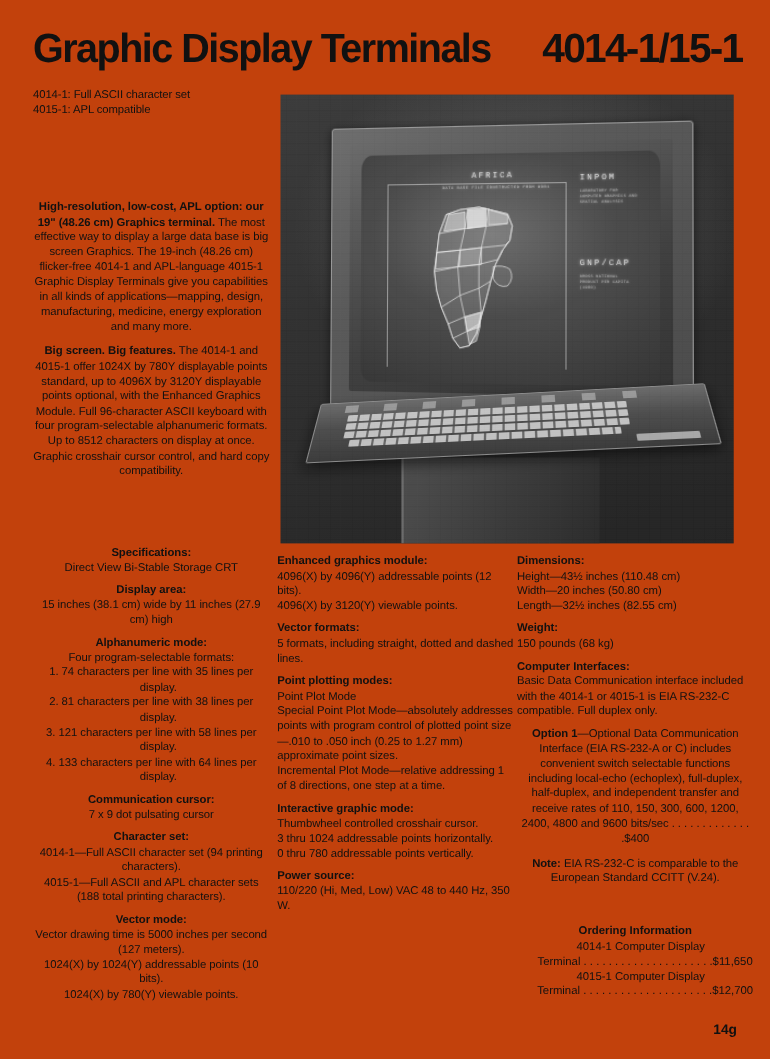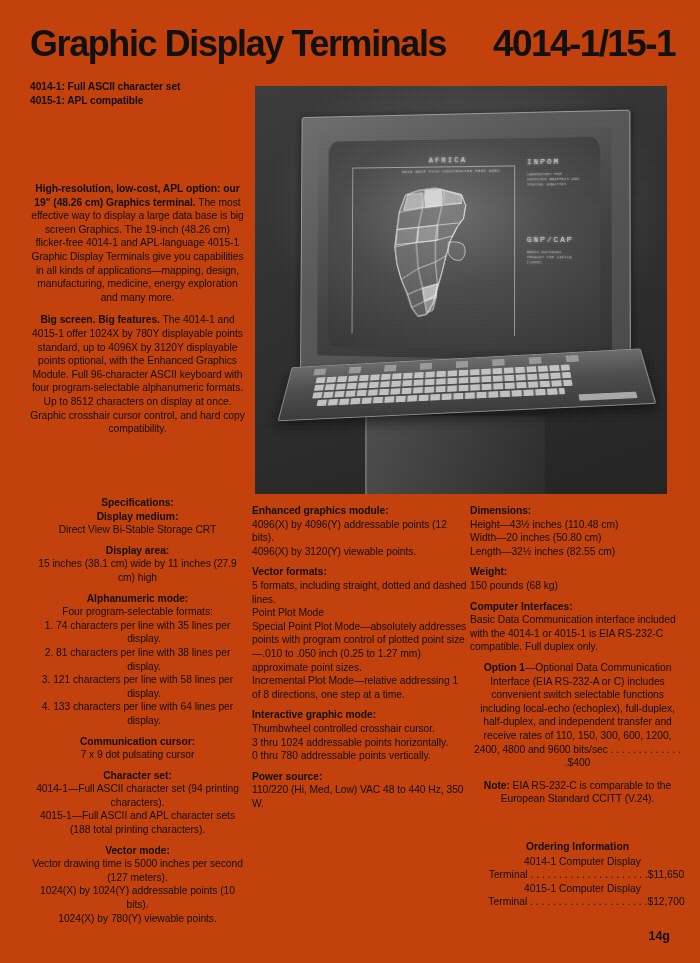--- a/index.html
+++ b/index.html
@@ -48,21 +48,21 @@
     line-height: 44px;
     white-space: nowrap;
   }
 
   .subhead {
     position: absolute;
     left: 30px;
     top: 80px;
     width: 215px;
     font-size: 10.3px;
-    font-weight: bold;
+    font-weight: normal;
     line-height: 14.2px;
     letter-spacing: -0.1px;
   }
 
   
   .photo {
     position: absolute;
     left: 255px;
     top: 86px;
     width: 412px;
@@ -322,21 +322,20 @@
   </div>
 
   <div class="col col-left">
     <p class="para"><b>High-resolution, low-cost, APL option: our 19" (48.26 cm) Graphics terminal.</b><span> The most effective way to display a large data base is big screen Graphics. The 19-inch (48.26 cm) flicker-free 4014-1 and APL-language 4015-1 Graphic Display Terminals give you capabilities in all kinds of applications—mapping, design, manufacturing, medicine, energy exploration and many more.</span></p>
     <p class="para"><b>Big screen. Big features.</b><span> The 4014-1 and 4015-1 offer 1024X by 780Y displayable points standard, up to 4096X by 3120Y displayable points optional, with the Enhanced Graphics Module. Full 96-character ASCII keyboard with four program-selectable alphanumeric formats. Up to 8512 characters on display at once. Graphic crosshair cursor control, and hard copy compatibility.</span></p>
   </div>
 
   <div class="col col-left-lower">
     <div class="spec-h">Specifications:</div>
     <div id="specs-left-groups">
-        <div class="spec-h">Display medium:</div>
         <p class="spec-t">Direct View Bi-Stable Storage CRT</p>
         <div class="spec-h">Display area:</div>
         <p class="spec-t">15 inches (38.1 cm) wide by 11 inches (27.9 cm) high</p>
         <div class="spec-h">Alphanumeric mode:</div>
         <p class="spec-t">Four program-selectable formats:</p>
         <p class="num-item">1. 74 characters per line with 35 lines per display.</p>
         <p class="num-item">2. 81 characters per line with 38 lines per display.</p>
         <p class="num-item">3. 121 characters per line with 58 lines per display.</p>
         <p class="num-item">4. 133 characters per line with 64 lines per display.</p>
         <div class="spec-h">Communication cursor:</div>
@@ -351,20 +350,21 @@
       </div>
   </div>
 
   <div class="col col-mid">
     <div id="specs-mid-groups">
         <div class="spec-h">Enhanced graphics module:</div>
         <p class="spec-t">4096(X) by 4096(Y) addressable points (12 bits).</p>
         <p class="spec-t">4096(X) by 3120(Y) viewable points.</p>
         <div class="spec-h">Vector formats:</div>
         <p class="spec-t">5 formats, including straight, dotted and dashed lines.</p>
+        <div class="spec-h">Point plotting modes:</div>
         <p class="spec-t">Point Plot Mode</p>
         <p class="spec-t">Special Point Plot Mode—absolutely addresses points with program control of plotted point size—.010 to .050 inch (0.25 to 1.27 mm) approximate point sizes.</p>
         <p class="spec-t">Incremental Plot Mode—relative addressing 1 of 8 directions, one step at a time.</p>
         <div class="spec-h">Interactive graphic mode:</div>
         <p class="spec-t">Thumbwheel controlled crosshair cursor.</p>
         <p class="spec-t">3 thru 1024 addressable points horizontally.</p>
         <p class="spec-t">0 thru 780 addressable points vertically.</p>
         <div class="spec-h">Power source:</div>
         <p class="spec-t">110/220 (Hi, Med, Low) VAC 48 to 440 Hz, 350 W.</p>
       </div>

